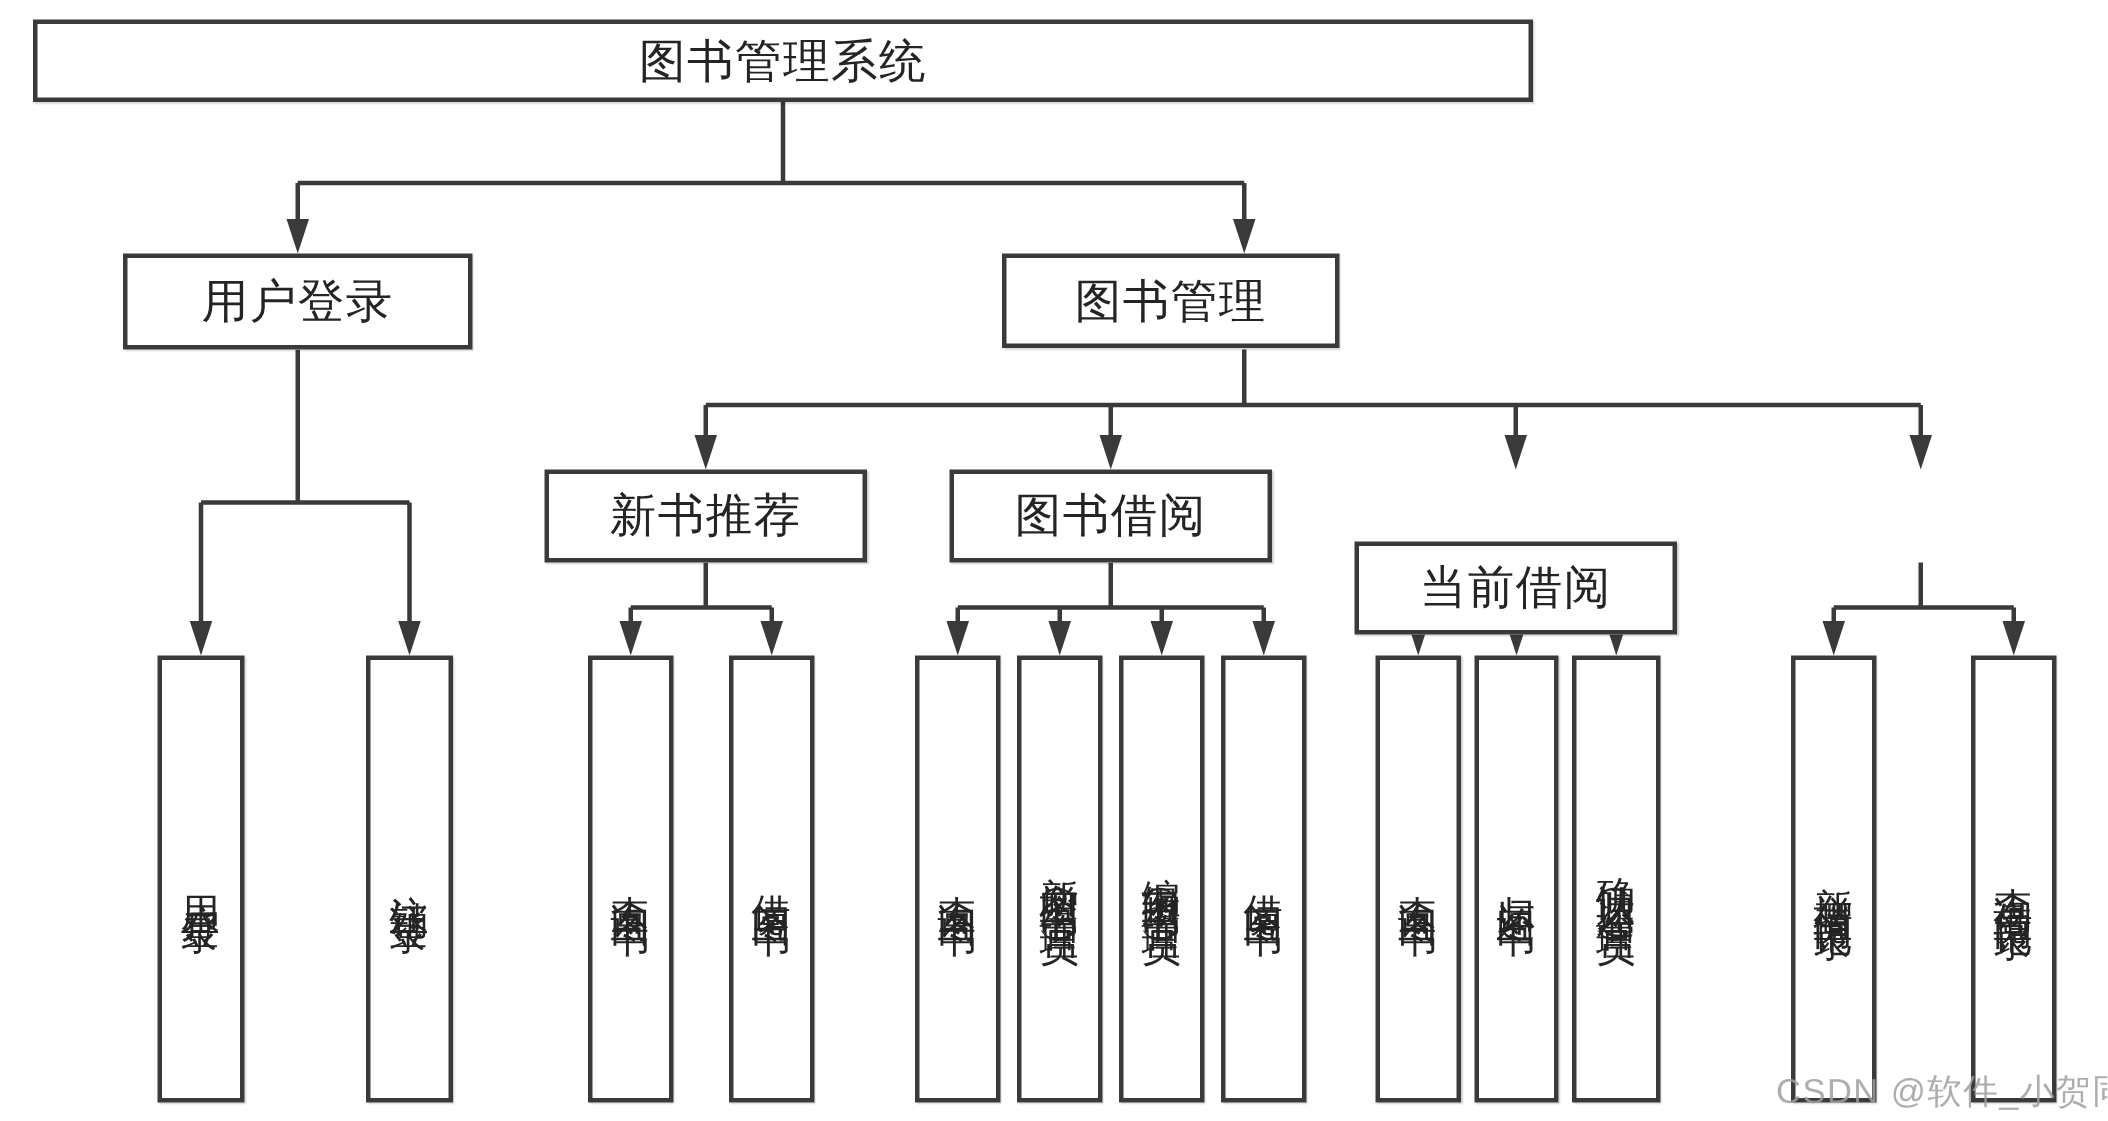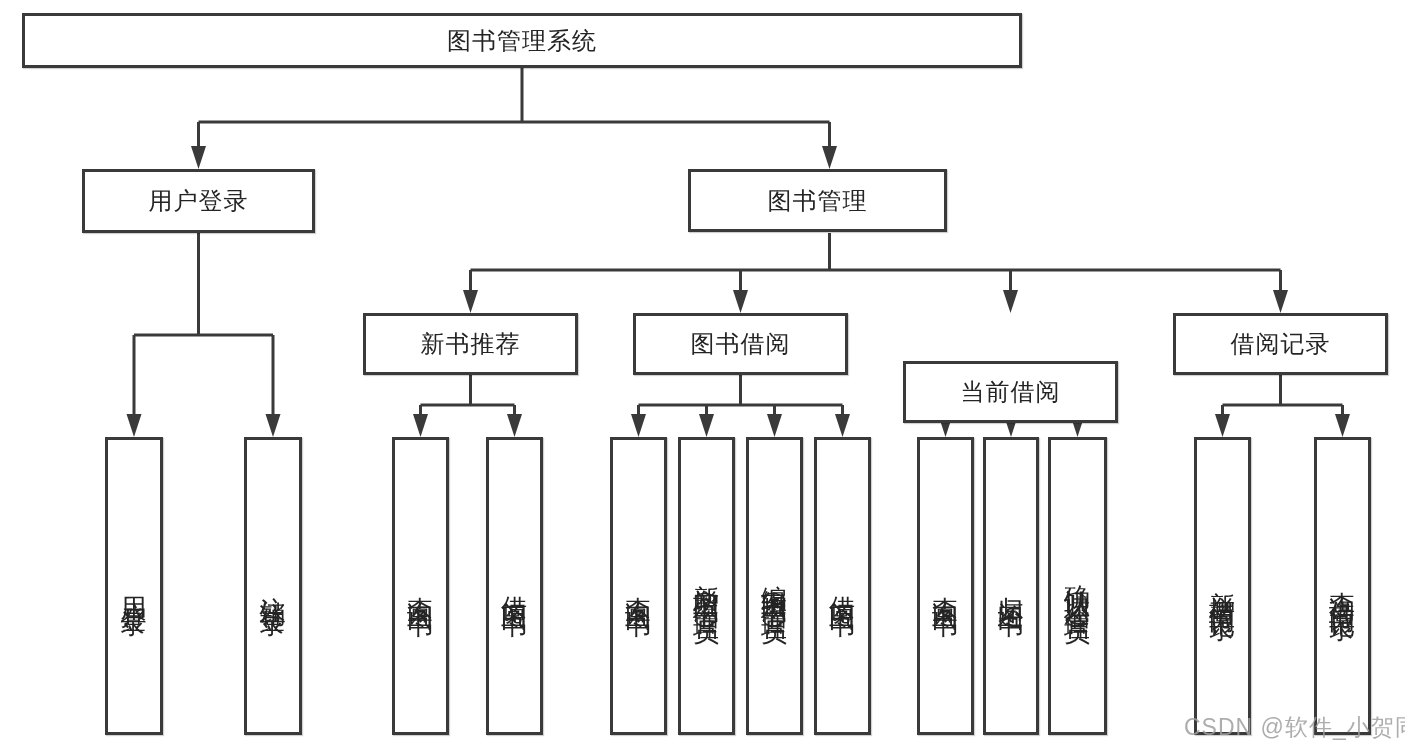--- a/index.html
+++ b/index.html
@@ -20,21 +20,21 @@
   .box {
     position: absolute;
     box-sizing: border-box;
     background: #ffffff;
     border: 3px solid #3a3a3a;
     box-shadow: 1px 1px 1px rgba(0,0,0,0.18);
     display: flex;
     align-items: center;
     justify-content: center;
     color: #242424;
-    font-size: 24px;
+    font-size: 31px;
     letter-spacing: 1px;
     white-space: nowrap;
   }
   .vbox {
     writing-mode: vertical-rl;
     font-size: 26px;
     letter-spacing: 5px;
     line-height: 1;
     padding: 4px 0;
     white-space: normal;
@@ -82,26 +82,25 @@
       M938 414 L953 414 L945.5 437 Z
       M1003.5 414 L1018.5 414 L1011 437 Z
       M1070 414 L1085 414 L1077.5 437 Z
       M1215 414 L1230 414 L1222.5 437 Z
       M1335 414 L1350 414 L1342.5 437 Z"></path>
   </svg>
 
   <div class="box" style="left:22px;top:13px;width:1000px;height:55px;">图书管理系统</div>
 
   <div class="box" style="left:82px;top:169px;width:233px;height:64px;">用户登录</div>
-  <div class="box" style="left:688px;top:169px;width:259px;height:63px;">图书管理</div>
+  <div class="box" style="left:668px;top:169px;width:225px;height:63px;">图书管理</div>
 
   <div class="box" style="left:363px;top:313px;width:215px;height:62px;">新书推荐</div>
   <div class="box" style="left:633px;top:313px;width:215px;height:62px;">图书借阅</div>
   <div class="box" style="left:903px;top:313px;width:215px;height:62px;margin-top:48px;">当前借阅</div>
-  <div class="box" style="left:1173px;top:313px;width:215px;height:62px;">借阅记录</div>
 
   <div class="box vbox" style="left:105px;top:437px;width:58px;height:298px;">用户登录</div>
   <div class="box vbox" style="left:244px;top:437px;width:58px;height:298px;">注销登录</div>
 
   <div class="box vbox" style="left:392px;top:437px;width:57px;height:298px;">查询图书</div>
   <div class="box vbox" style="left:486px;top:437px;width:57px;height:298px;">借阅图书</div>
 
   <div class="box vbox" style="left:610px;top:437px;width:57px;height:298px;">查询图书</div>
   <div class="box vbox" style="left:678px;top:437px;width:57px;height:298px;">新增图书（管理员）</div>
   <div class="box vbox" style="left:746px;top:437px;width:57px;height:298px;">编辑图书（管理员）</div>

